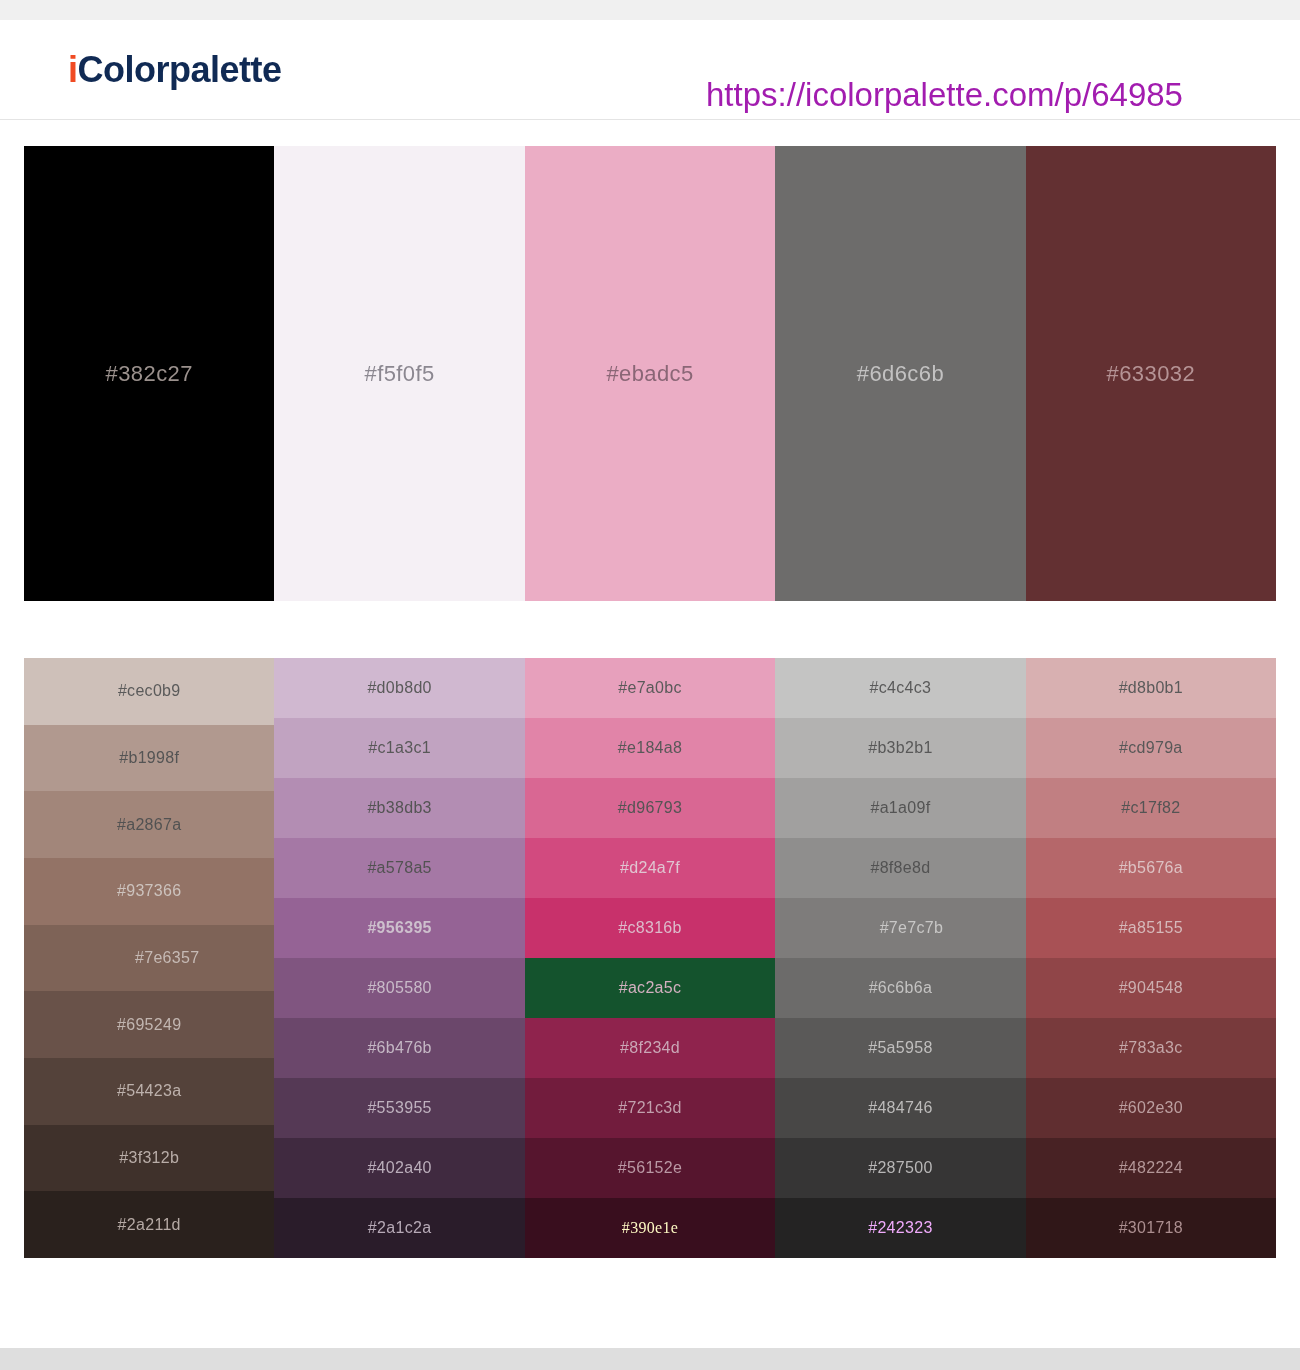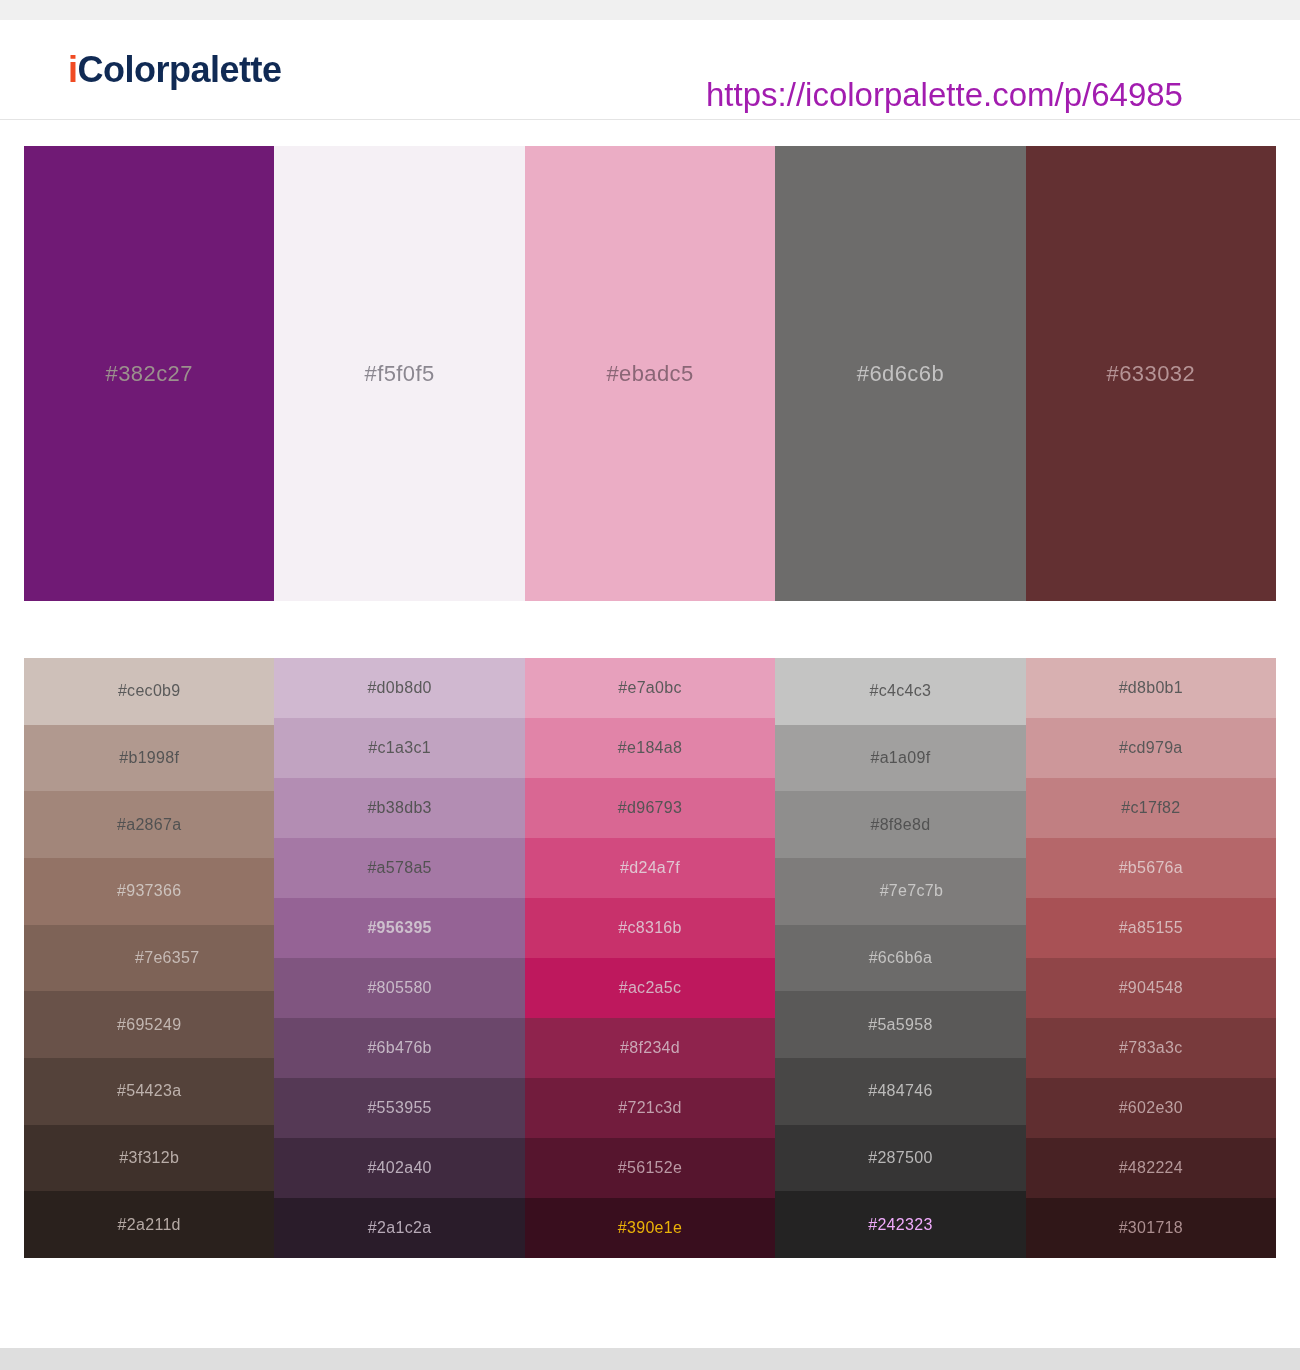--- a/index.html
+++ b/index.html
@@ -106,21 +106,21 @@
 <div class="top-band"></div>
 
 <div class="site-header">
   <div class="logo">
     <span class="logo-i">i</span><span class="logo-rest">Colorpalette</span>
   </div>
   <div class="page-url">https://icolorpalette.com/p/64985</div>
 </div>
 
 <div class="swatch-row">
-    <div class="swatch" style="background: #701a75;">
+    <div class="swatch" style="background: #000000;">
       <span class="swatch-label" style="color: rgb(155, 145, 141);">#382c27</span>
     </div>
     <div class="swatch" style="background: rgb(245, 240, 245);">
       <span class="swatch-label" style="color: rgb(139, 135, 144);">#f5f0f5</span>
     </div>
     <div class="swatch" style="background: rgb(235, 173, 197);">
       <span class="swatch-label" style="color: rgb(138, 102, 118);">#ebadc5</span>
     </div>
     <div class="swatch" style="background: rgb(109, 108, 107);">
       <span class="swatch-label" style="color: rgb(195, 194, 194);">#6d6c6b</span>
@@ -201,40 +201,43 @@
       </div>
       <div class="shade-cell" style="background: rgb(217, 103, 147);">
         <span class="shade-label" style="color: rgb(84, 84, 84);">#d96793</span>
       </div>
       <div class="shade-cell" style="background: rgb(210, 74, 127);">
         <span class="shade-label" style="color: rgb(224, 197, 209);">#d24a7f</span>
       </div>
       <div class="shade-cell" style="background: rgb(200, 49, 107);">
         <span class="shade-label" style="color: rgb(220, 188, 203);">#c8316b</span>
       </div>
-      <div class="shade-cell" style="background: #be185d;">
+      <div class="shade-cell" style="background: #14532d;">
         <span class="shade-label" style="color: rgb(211, 176, 192);">#ac2a5c</span>
       </div>
       <div class="shade-cell" style="background: rgb(143, 35, 77);">
         <span class="shade-label" style="color: rgb(202, 167, 182);">#8f234d</span>
       </div>
       <div class="shade-cell" style="background: rgb(114, 28, 61);">
         <span class="shade-label" style="color: rgb(194, 160, 173);">#721c3d</span>
       </div>
       <div class="shade-cell" style="background: rgb(86, 21, 46);">
         <span class="shade-label" style="color: rgb(186, 153, 165);">#56152e</span>
       </div>
       <div class="shade-cell" style="background: rgb(57, 14, 30);">
-        <span class="shade-label" style="color: #eab308;">#390e1e</span>
+        <span class="shade-label" style="color: #fef9c3; font-family: Liberation Serif, serif;">#390e1e</span>
       </div>
     </div>
     <div class="shade-col">
       <div class="shade-cell" style="background: rgb(196, 196, 195);">
         <span class="shade-label" style="color: rgb(90, 90, 90);">#c4c4c3</span>
       </div>
+      <div class="shade-cell" style="background: rgb(179, 178, 177);">
+        <span class="shade-label" style="color: rgb(88, 88, 88);">#b3b2b1</span>
+      </div>
       <div class="shade-cell" style="background: rgb(161, 160, 159);">
         <span class="shade-label" style="color: rgb(84, 84, 84);">#a1a09f</span>
       </div>
       <div class="shade-cell" style="background: rgb(143, 142, 141);">
         <span class="shade-label" style="color: rgb(82, 82, 82);">#8f8e8d</span>
       </div>
       <div class="shade-cell" style="background: rgb(126, 124, 123); padding-left: 22px;">
         <span class="shade-label" style="color: rgb(200, 199, 198);">#7e7c7b</span>
       </div>
       <div class="shade-cell" style="background: rgb(108, 107, 106);">

